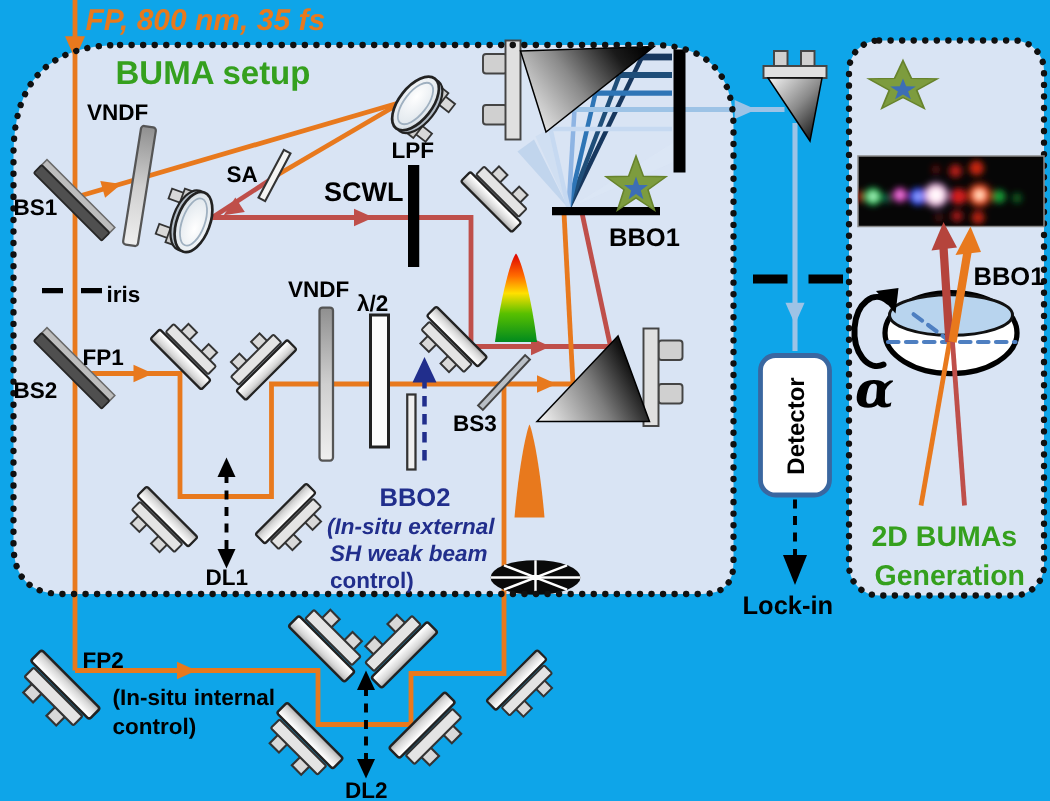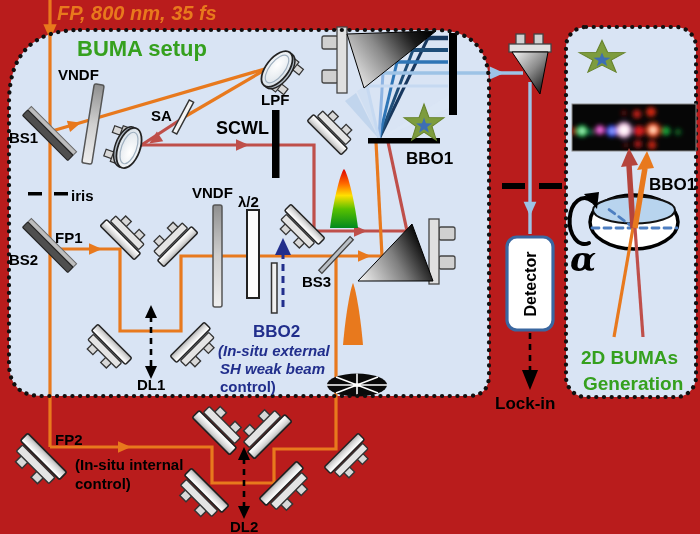--- a/index.html
+++ b/index.html
@@ -1,16 +1,16 @@
 <!DOCTYPE html>
 <html style="--c-orange: #e8791d; --c-red: #bf4f4a; --c-green: #35a01e; --c-navy: #212e8c; --c-lightblue: #9dc3e6; --c-boxfill: #d9e4f4; --c-dashblue: #4e7fc1; --c-detectorborder: #3a67a0; --c-olive: #7d9c3e; --c-starblue: #3d6eb5;"><head>
 <meta charset="utf-8">
 <style>
   html,body{margin:0;padding:0;background:#fff;}
-  .stage{position:relative;width:700px;height:534px;background:#b91c1c;overflow:hidden;
+  .stage{position:relative;width:700px;height:534px;background:#0ea5e9;overflow:hidden;
          font-family:"Liberation Sans",sans-serif;}
   svg{display:block}
   
   .t{font-family:"Liberation Sans",sans-serif;font-weight:bold;fill:#000;font-size:15px;}
   .t-lg{font-size:18px;}
   .t-17{font-size:17px;}
   .t-title{font-size:22px;fill:var(--c-green);}
   .t-orange{fill:var(--c-orange);font-size:20px;font-style:italic;}
   .t-navy{fill:var(--c-navy);font-size:17px;}
   .t-navy-i{fill:var(--c-navy);font-size:15px;font-style:italic;}

